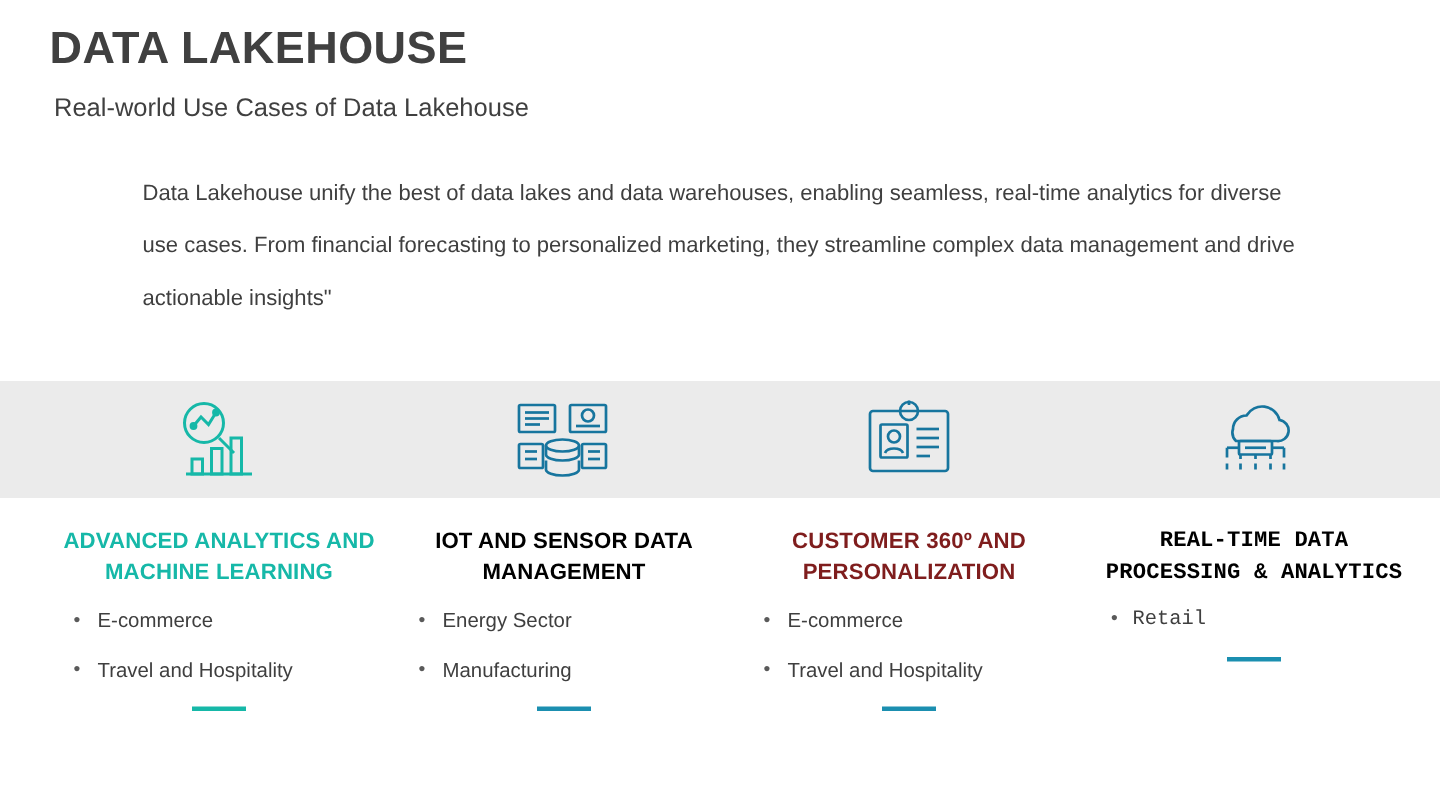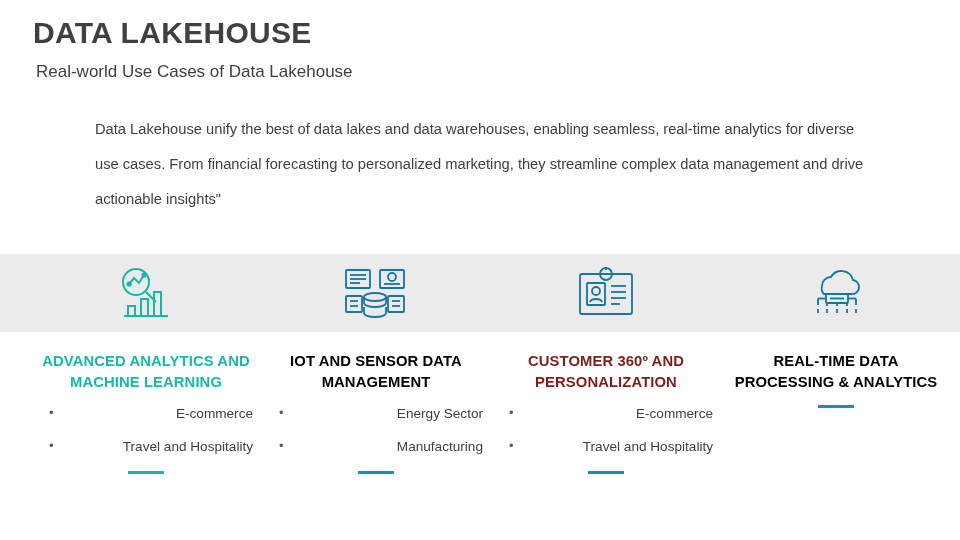--- a/index.html
+++ b/index.html
@@ -62,21 +62,21 @@
     width: 960px;
     display: flex;
   }
   .col {
     width: 214px;
     box-sizing: border-box;
   }
   .col.c0 { margin-left: 39px; }
   .col.c1 { margin-left: 16px; }
   .col.c2 { margin-left: 16px; }
-  .col.c3 { margin-left: 16px; }
+  .col.c3 { margin-left: 16px; font-family: Liberation Mono, monospace; }
   .icon-wrap {
     height: 78px;
     display: flex;
     align-items: center;
     justify-content: center;
   }
   .icon-wrap svg { display: block; }
   .col-title {
     margin-top: 19px;
     text-align: center;
@@ -85,21 +85,20 @@
     line-height: 21px;
     letter-spacing: 0.1px;
   }
   .c0 .col-title { color: #16b8a8; }
   .c1 .col-title, .c2 .col-title, .c3 .col-title { color: #7f1d1d; }
   .c1 .col-title, .c3 .col-title { color: #000000; }
   .bullets {
     margin: 12px 0 0 0;
     padding: 0;
     list-style: none;
-    text-align: right;
   }
   .bullets li {
     position: relative;
     padding-left: 26px;
     font-size: 13.6px;
     line-height: 18px;
     color: #3f3f3f;
     margin-bottom: 15px;
   }
   .bullets li::before {
@@ -228,18 +227,19 @@
             <line x1="20" y1="45" x2="20" y2="49"></line>
             <line x1="29" y1="45" x2="29" y2="49"></line>
             <line x1="39" y1="45" x2="39" y2="49"></line>
             <line x1="49" y1="45" x2="49" y2="49"></line>
             <line x1="58" y1="45" x2="58" y2="49"></line>
           </g>
         </svg>
       </div>
       <div class="col-title">REAL-TIME DATA PROCESSING &amp; ANALYTICS</div>
       <ul class="bullets">
+        <li>Retail</li>
       </ul>
       <div class="underline"></div>
     </div>
 
   </div>
 </div>
 
 </body></html>

